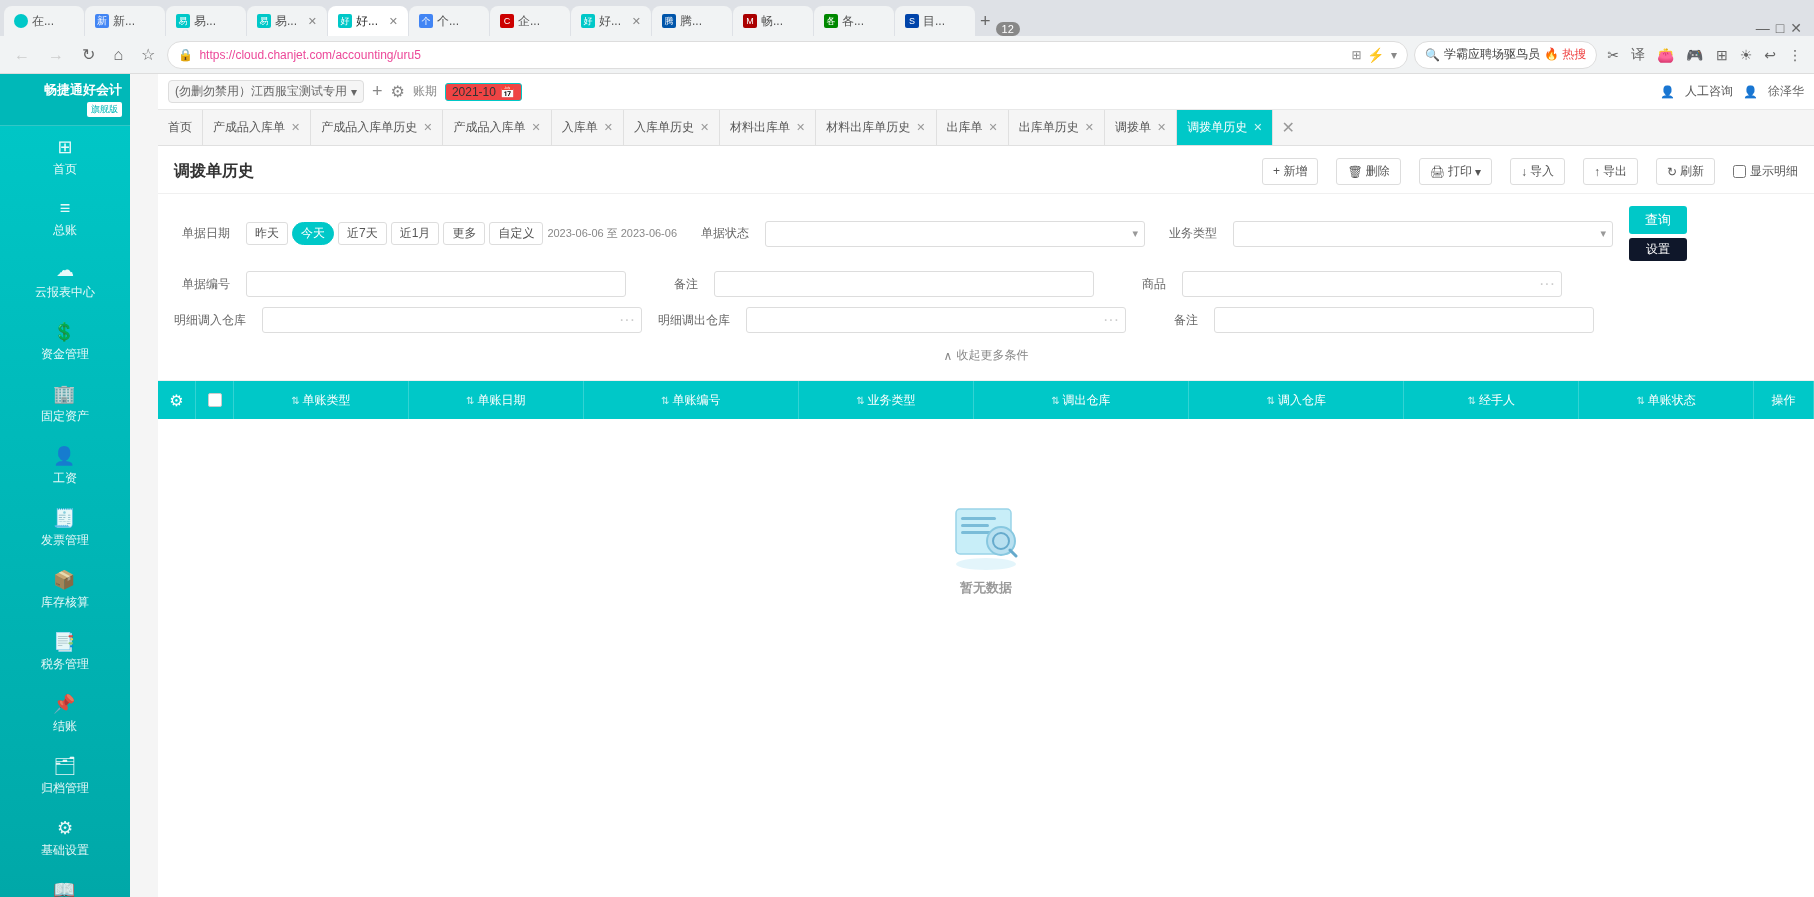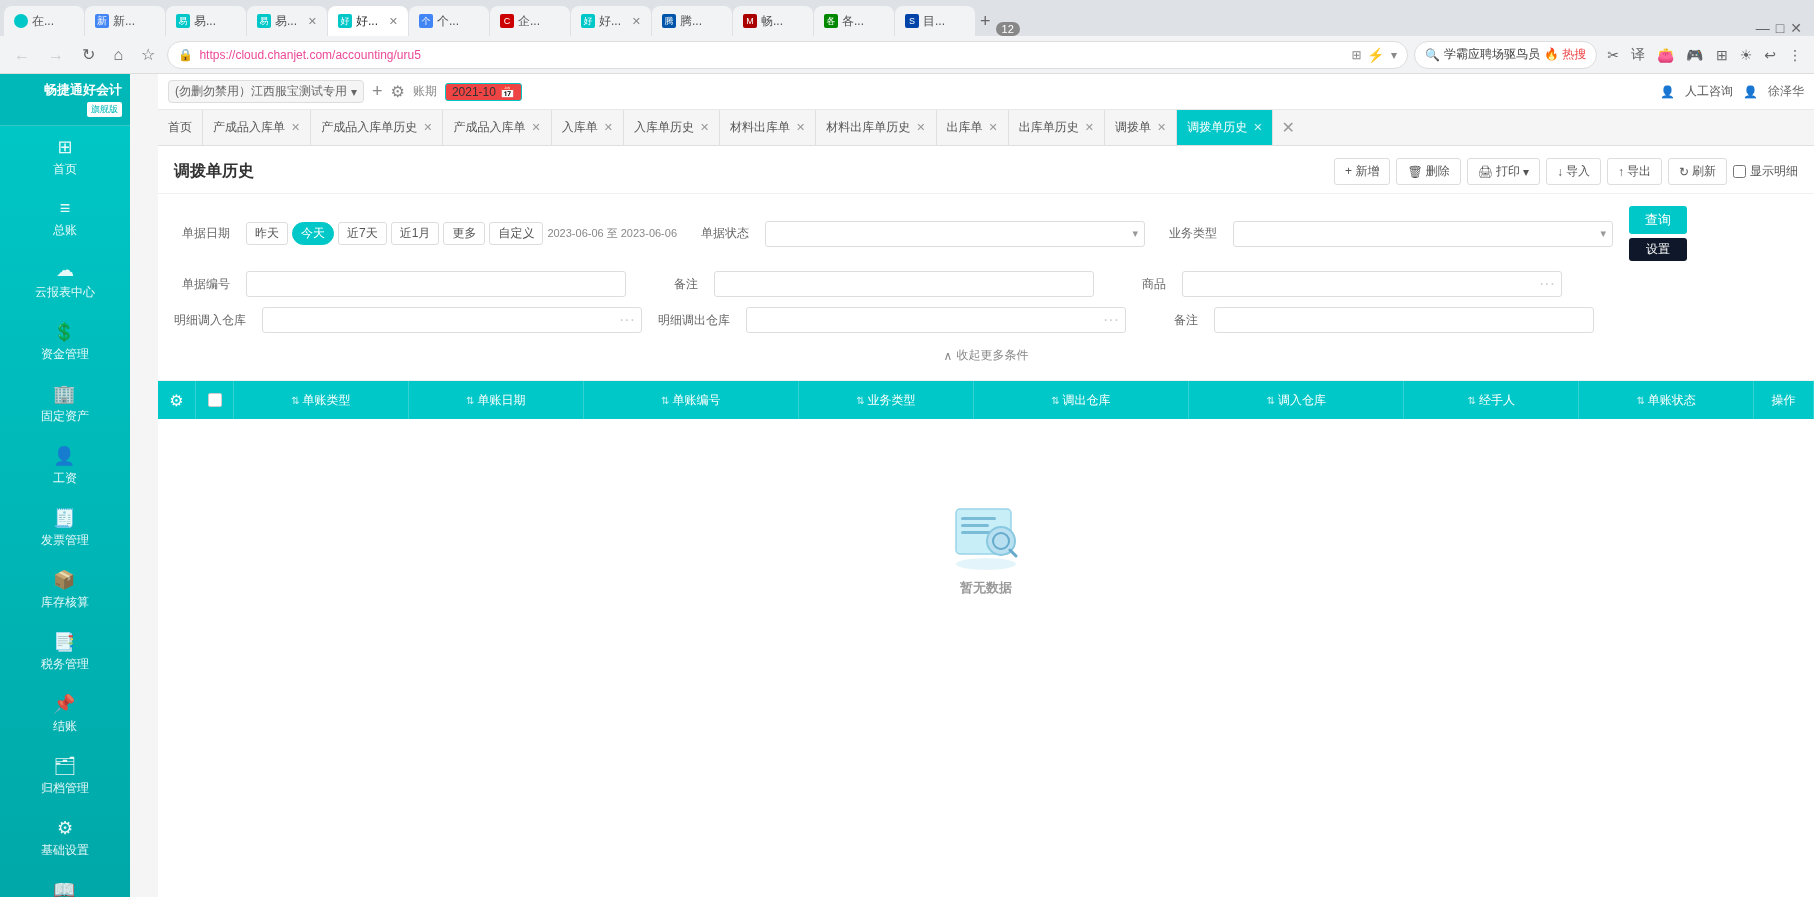--- a/index.html
+++ b/index.html
@@ -51,21 +51,21 @@
     .page-tab { display: flex; align-items: center; padding: 0 10px; height: 36px; font-size: 12px; color: #555; cursor: pointer; white-space: nowrap; border-right: 1px solid #e0e0e0; gap: 4px; }
     .page-tab.active { background: #00c8c8; color: #fff; }
     .page-tab .close-btn { font-size: 11px; color: #999; margin-left: 2px; }
     .page-tab.active .close-btn { color: rgba(255,255,255,0.8); }
     .tab-close-all { padding: 0 8px; font-size: 16px; color: #999; cursor: pointer; }
 
     
     .page-content { flex: 1; background: #fff; overflow-y: auto; padding: 0; }
     .page-header { display: flex; align-items: center; justify-content: space-between; padding: 12px 16px 8px; border-bottom: 1px solid #f0f0f0; }
     .page-title { font-size: 16px; font-weight: bold; color: #333; }
-    .header-actions { display: flex; align-items: center; gap: 6px; }
+    .header-actions { display: flex; align-items: center; gap: 18px; }
     .action-btn { display: flex; align-items: center; gap: 3px; padding: 4px 10px; border: none; border-radius: 3px; font-size: 12px; cursor: pointer; }
     .action-btn.default { background: #fff; border: 1px solid #ddd; color: #555; }
     .checkbox-label { display: flex; align-items: center; gap: 4px; font-size: 12px; color: #555; }
 
     
     .filter-section { padding: 12px 16px; background: #fff; border-bottom: 1px solid #f0f0f0; }
     .filter-row { display: flex; align-items: center; gap: 16px; margin-bottom: 10px; }
     .filter-label { font-size: 12px; color: #666; min-width: 56px; text-align: right; }
     .filter-date-group { display: flex; align-items: center; gap: 4px; }
     .filter-date-btn { padding: 2px 8px; border: 1px solid #ddd; border-radius: 3px; background: #fff; font-size: 12px; color: #555; cursor: pointer; }

